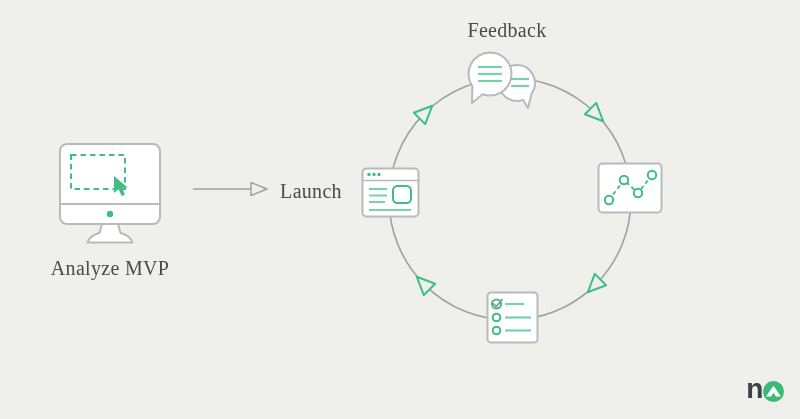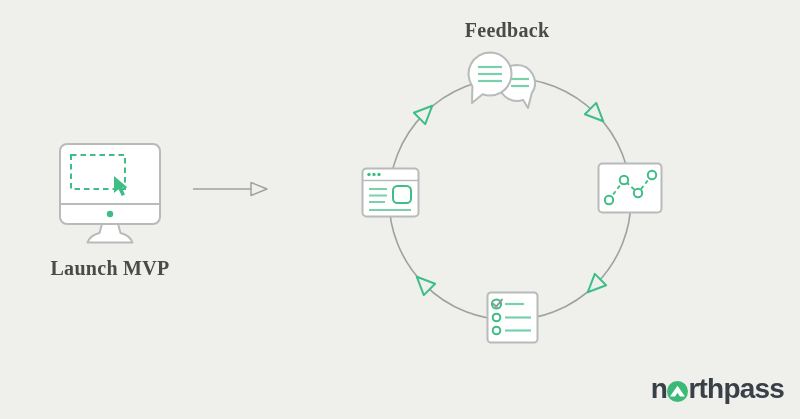--- a/index.html
+++ b/index.html
@@ -6,21 +6,21 @@
     --background:#efefec; --line_gray:#9da2a0; --icon_gray:#b7bcba;
     --green:#3fbd87; --green_light:#78d1ab; --text:#4a4b49;
     --logo_text:#394047; --logo_green:#3cb877; --check_gray:#8f9996;
   }
   *{margin:0;padding:0;box-sizing:border-box;}
   body{font-family:"Liberation Sans",sans-serif;background:var(--background);}
   .stage{position:relative;width:800px;height:419px;background:var(--background);overflow:hidden;}
   .abs{position:absolute;}
   .stage-label{
     position:absolute;transform:translateX(-50%);
-    font-family:"Liberation Serif",serif;font-weight:700;font-size:20px;
+    font-family:"Liberation Serif",serif;font-weight:400;font-size:20px;
     color:var(--text);letter-spacing:.3px;white-space:nowrap;
   }
   .logo{
     position:absolute;right:16px;bottom:14px;display:flex;align-items:center;
     font-family:"Liberation Sans",sans-serif;font-weight:700;font-size:28px;
     color:var(--logo_text);letter-spacing:-0.8px;
   }
   .logo svg{margin:4px 0 0 0.5px;}
 </style>
 </head>
@@ -93,25 +93,25 @@
     <rect x="1.5" y="1.5" width="50" height="50" rx="3.5" fill="#fff" stroke="var(--icon_gray)" stroke-width="2"></rect>
     <circle cx="10.5" cy="13" r="4.6" fill="none" stroke="var(--green)" stroke-width="2"></circle>
     <path d="M7.5 13 L10.3 15.7 L16 8.5" fill="none" stroke="var(--check_gray)" stroke-width="2" stroke-linecap="round" stroke-linejoin="round"></path>
     <circle cx="10.5" cy="26.5" r="3.8" fill="none" stroke="var(--green)" stroke-width="2"></circle>
     <circle cx="10.5" cy="39.5" r="3.8" fill="none" stroke="var(--green)" stroke-width="2"></circle>
     <line x1="19" y1="13" x2="38" y2="13" stroke="var(--green_light)" stroke-width="2.2"></line>
     <line x1="19" y1="26.5" x2="45" y2="26.5" stroke="var(--green_light)" stroke-width="2.2"></line>
     <line x1="19" y1="39.5" x2="45" y2="39.5" stroke="var(--green_light)" stroke-width="2.2"></line>
   </svg>
 
-  <div class="stage-label" style="left:110px;top:257px">Launch MVP</div>
+  <div class="stage-label" style="left:110px;top:257px">Analyze MVP</div>
+  <div class="stage-label" style="left:311px;top:180px">Launch</div>
   <div class="stage-label" style="left:507px;top:19px">Feedback</div>
 
   <div class="logo">
     <span>n</span>
     <svg width="21" height="21" viewBox="0 0 21 21">
       <circle cx="10.5" cy="10.5" r="10.5" fill="var(--logo_green)"></circle>
       <path d="M10.5 4.8 L18 15.6 L13 15.6 L10.5 11.7 L8 15.6 L3 15.6 Z" fill="#fff"></path>
     </svg>
-    <span>rthpass</span>
   </div>
 
 </div>
 
 </body></html>

